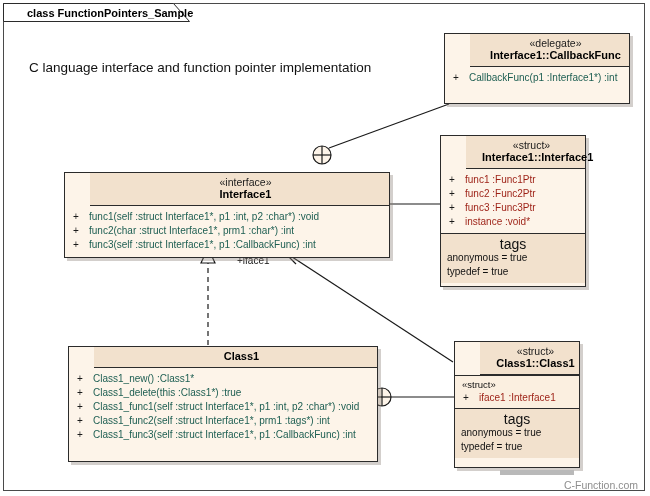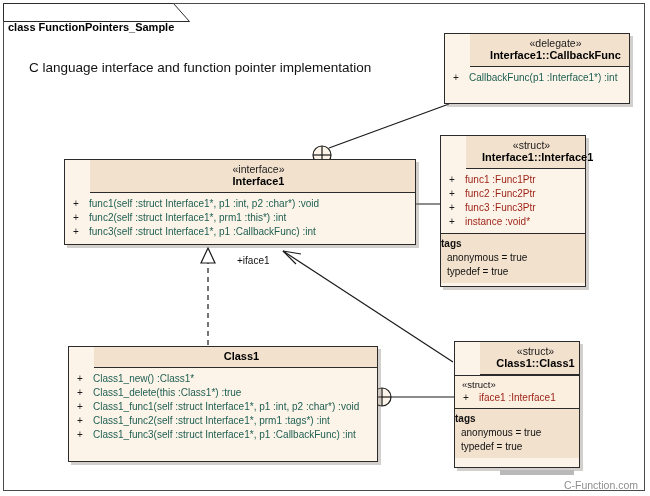--- a/index.html
+++ b/index.html
@@ -21,27 +21,27 @@
     left: 3px;
     top: 3px;
     width: 642px;
     height: 488px;
     border: 1px solid #4a4a4a;
     box-sizing: border-box;
   }
   #frame-tab {
     position: absolute;
     left: 3px;
-    top: 17px;
+    top: 3px;
     height: 19px;
     box-sizing: border-box;
     border-right: 0;
     display: flex;
     align-items: center;
-    padding: 0 4px 0 5px;
+    padding: 0 4px 0 24px;
     font-size: 11px;
     font-weight: bold;
     color: #000;
     white-space: nowrap;
     letter-spacing: 0px;
   }
   #frame-tab-shape {
     position: absolute;
     left: 3px;
     top: 3px;
@@ -106,22 +106,23 @@
   .op   { color: #1d5e52; }
   .attr { color: #9c1f14; }
 
   
   .tags {
     background: #f2e1cd;
     border-top: 1px solid #2b2b2b;
     padding: 3px 0 4px 0;
   }
   .tags .tags-title {
-    font-size: 10px;
-    font-weight: bold;
+    text-align: center;
+    font-size: 14px;
+    font-weight: normal;
     color: #111;
     line-height: 14px;
   }
   .tags .tag-row {
     font-size: 10px;
     color: #111;
     line-height: 14px;
     padding-left: 6px;
     white-space: nowrap;
   }
@@ -256,33 +257,33 @@
         <span class="attr">instance  :void*</span>
       </div>
     </div>
     <div class="tags">
       <div class="tags-title">tags</div>
       <div class="tag-row">anonymous = true</div>
       <div class="tag-row">typedef = true</div>
     </div>
   </div>
 
-  <div class="node" id="n-interface1" style="left:64px; top:159px; width:352px; height:86px;">
+  <div class="node" id="n-interface1" style="left:64px; top:172px; width:326px; height:86px;">
     <div class="hdr">
       <span class="stereo">«interface»</span>
       <span class="nodename">Interface1</span>
     </div>
     <div class="compart">
       <div class="feat">
         <span class="vis">+</span>
         <span class="op">func1(self :struct Interface1*, p1 :int, p2 :char*)  :void</span>
       </div>
       <div class="feat">
         <span class="vis">+</span>
-        <span class="op">func2(self :struct Interface1*, prm1 :this*)  :int</span>
+        <span class="op">func2(char :struct Interface1*, prm1 :char*)  :int</span>
       </div>
       <div class="feat">
         <span class="vis">+</span>
         <span class="op">func3(self :struct Interface1*, p1 :CallbackFunc)  :int</span>
       </div>
     </div>
   </div>
 
   <div class="node" id="n-class1" style="left:68px; top:346px; width:310px; height:116px;">
     <div class="hdr">

